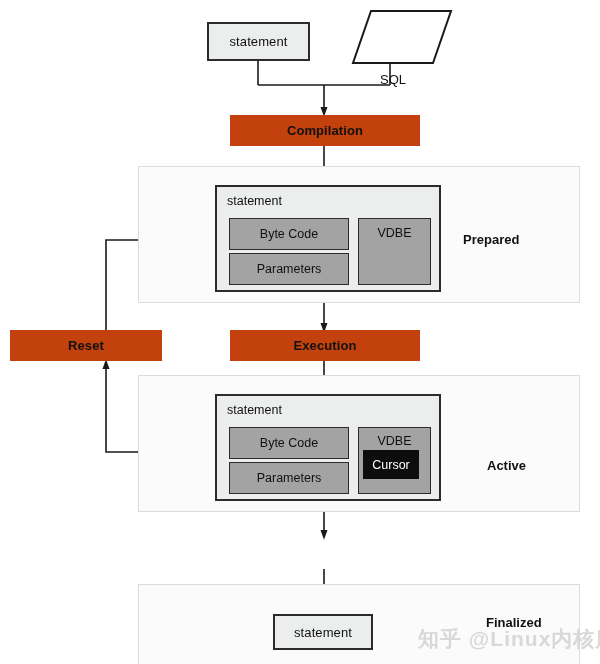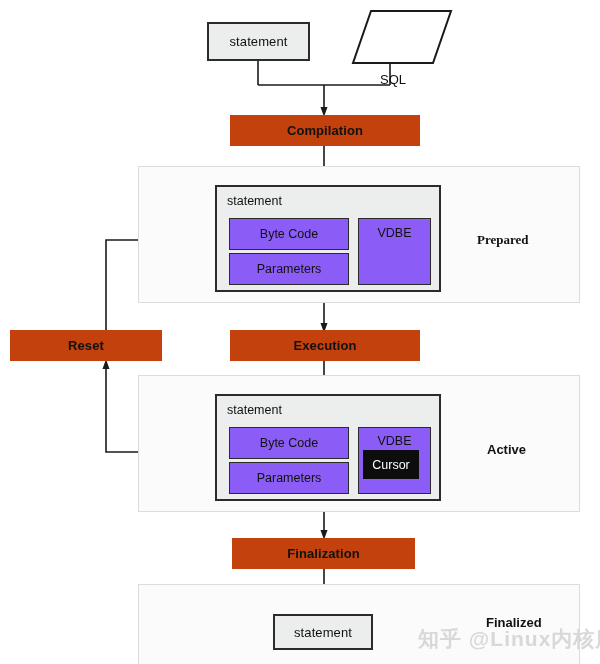--- a/index.html
+++ b/index.html
@@ -82,21 +82,21 @@
   .stmt-group-title {
     position: absolute;
     left: 10px;
     top: 7px;
     font-size: 12.5px;
     color: #111111;
   }
   .sub-box {
     position: absolute;
     box-sizing: border-box;
-    background: #8b5cf6;
+    background: #a3a3a3;
     border: 1.5px solid #2b2b2b;
     display: flex;
     align-items: center;
     justify-content: center;
     font-size: 12.5px;
     color: #111111;
   }
   .cursor-box {
     position: absolute;
     box-sizing: border-box;
@@ -176,21 +176,21 @@
   <svg class="sql-shape" style="left:350px; top:8px; width:104px; height:58px;" viewBox="0 0 104 58" xmlns="http://www.w3.org/2000/svg">
     <polygon points="21,3 101,3 83,55 3,55" fill="#ffffff" stroke="#1a1a1a" stroke-width="2"></polygon>
   </svg>
   <div class="sql-label" style="left:380px; top:29px;margin-top:43px;">SQL</div>
 
   <div class="node stage-bar" style="left:230px; top:115px; width:190px; height:31px;">
     <span>Compilation</span>
   </div>
 
   <div class="state-container" style="left:138px; top:166px; width:442px; height:137px;"></div>
-  <div class="state-label" style="left:477px; top:232px;font-family:Liberation Serif, serif;">Prepared</div>
+  <div class="state-label" style="left:463px; top:232px;">Prepared</div>
 
   <div class="stmt-group" style="left:215px; top:185px; width:226px; height:107px;">
     <div class="stmt-group-title">statement</div>
     <div class="sub-box" style="left:12px; top:31px; width:120px; height:32px;">
       <span>Byte Code</span>
     </div>
     <div class="sub-box" style="left:12px; top:66px; width:120px; height:32px;">
       <span>Parameters</span>
     </div>
     <div class="sub-box" style="left:141px; top:31px; width:73px; height:67px; align-items:flex-start; padding-top:7px;">
@@ -200,41 +200,38 @@
 
   <div class="node stage-bar" style="left:10px; top:330px; width:152px; height:31px;">
     <span>Reset</span>
   </div>
 
   <div class="node stage-bar" style="left:230px; top:330px; width:190px; height:31px;">
     <span>Execution</span>
   </div>
 
   <div class="state-container" style="left:138px; top:375px; width:442px; height:137px;"></div>
-  <div class="state-label" style="left:487px; top:442px;">Active</div>
+  <div class="state-label" style="left:487px; top:458px;">Active</div>
 
   <div class="stmt-group" style="left:215px; top:394px; width:226px; height:107px;">
     <div class="stmt-group-title">statement</div>
     <div class="sub-box" style="left:12px; top:31px; width:120px; height:32px;">
       <span>Byte Code</span>
     </div>
     <div class="sub-box" style="left:12px; top:66px; width:120px; height:32px;">
       <span>Parameters</span>
     </div>
     <div class="sub-box" style="left:141px; top:31px; width:73px; height:67px; align-items:flex-start; padding-top:6px;">
       <span>VDBE</span>
     </div>
     <div class="cursor-box" style="left:146px; top:54px; width:56px; height:29px;">
       <span>Cursor</span>
     </div>
   </div>
 
-  <div class="node stage-bar" style="left:232px; top:538px; width:183px; height:31px;">
-    <span>Finalization</span>
-  </div>
 
   <div class="state-container" style="left:138px; top:584px; width:442px; height:110px;"></div>
   <div class="state-label" style="left:486px; top:615px;text-align:center;">Finalized</div>
 
   <div class="node stmt-box" style="left:273px; top:614px; width:100px; height:36px;">
     <span>statement</span>
   </div>
 
   <div class="watermark" style="left:418px; top:625px;">知乎 @Linux内核库</div>
 

